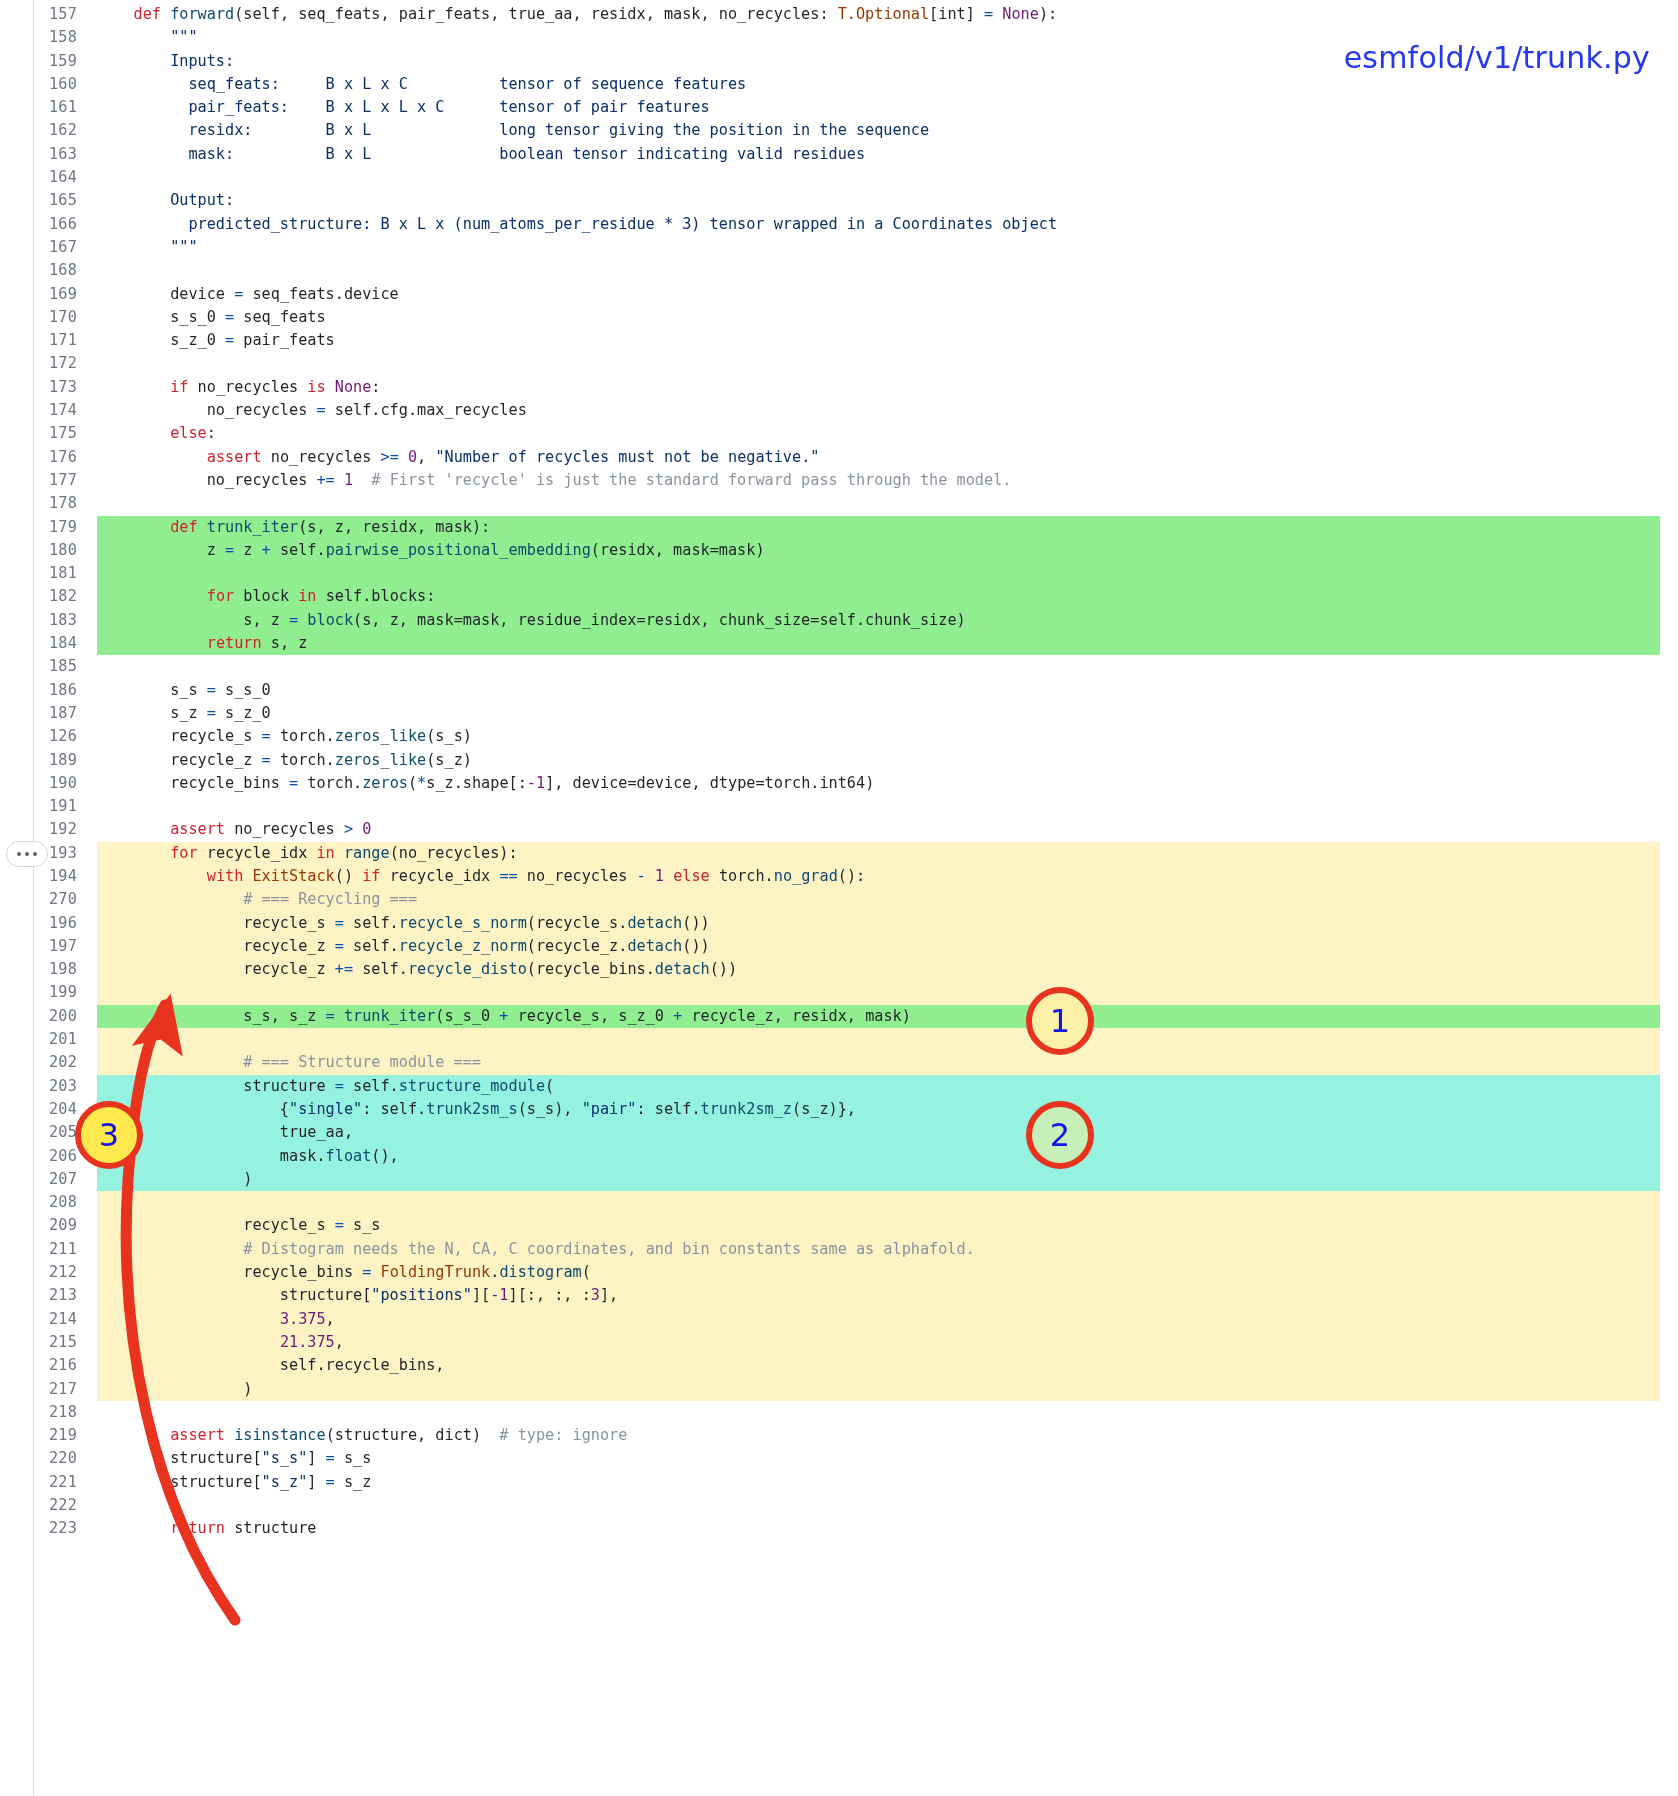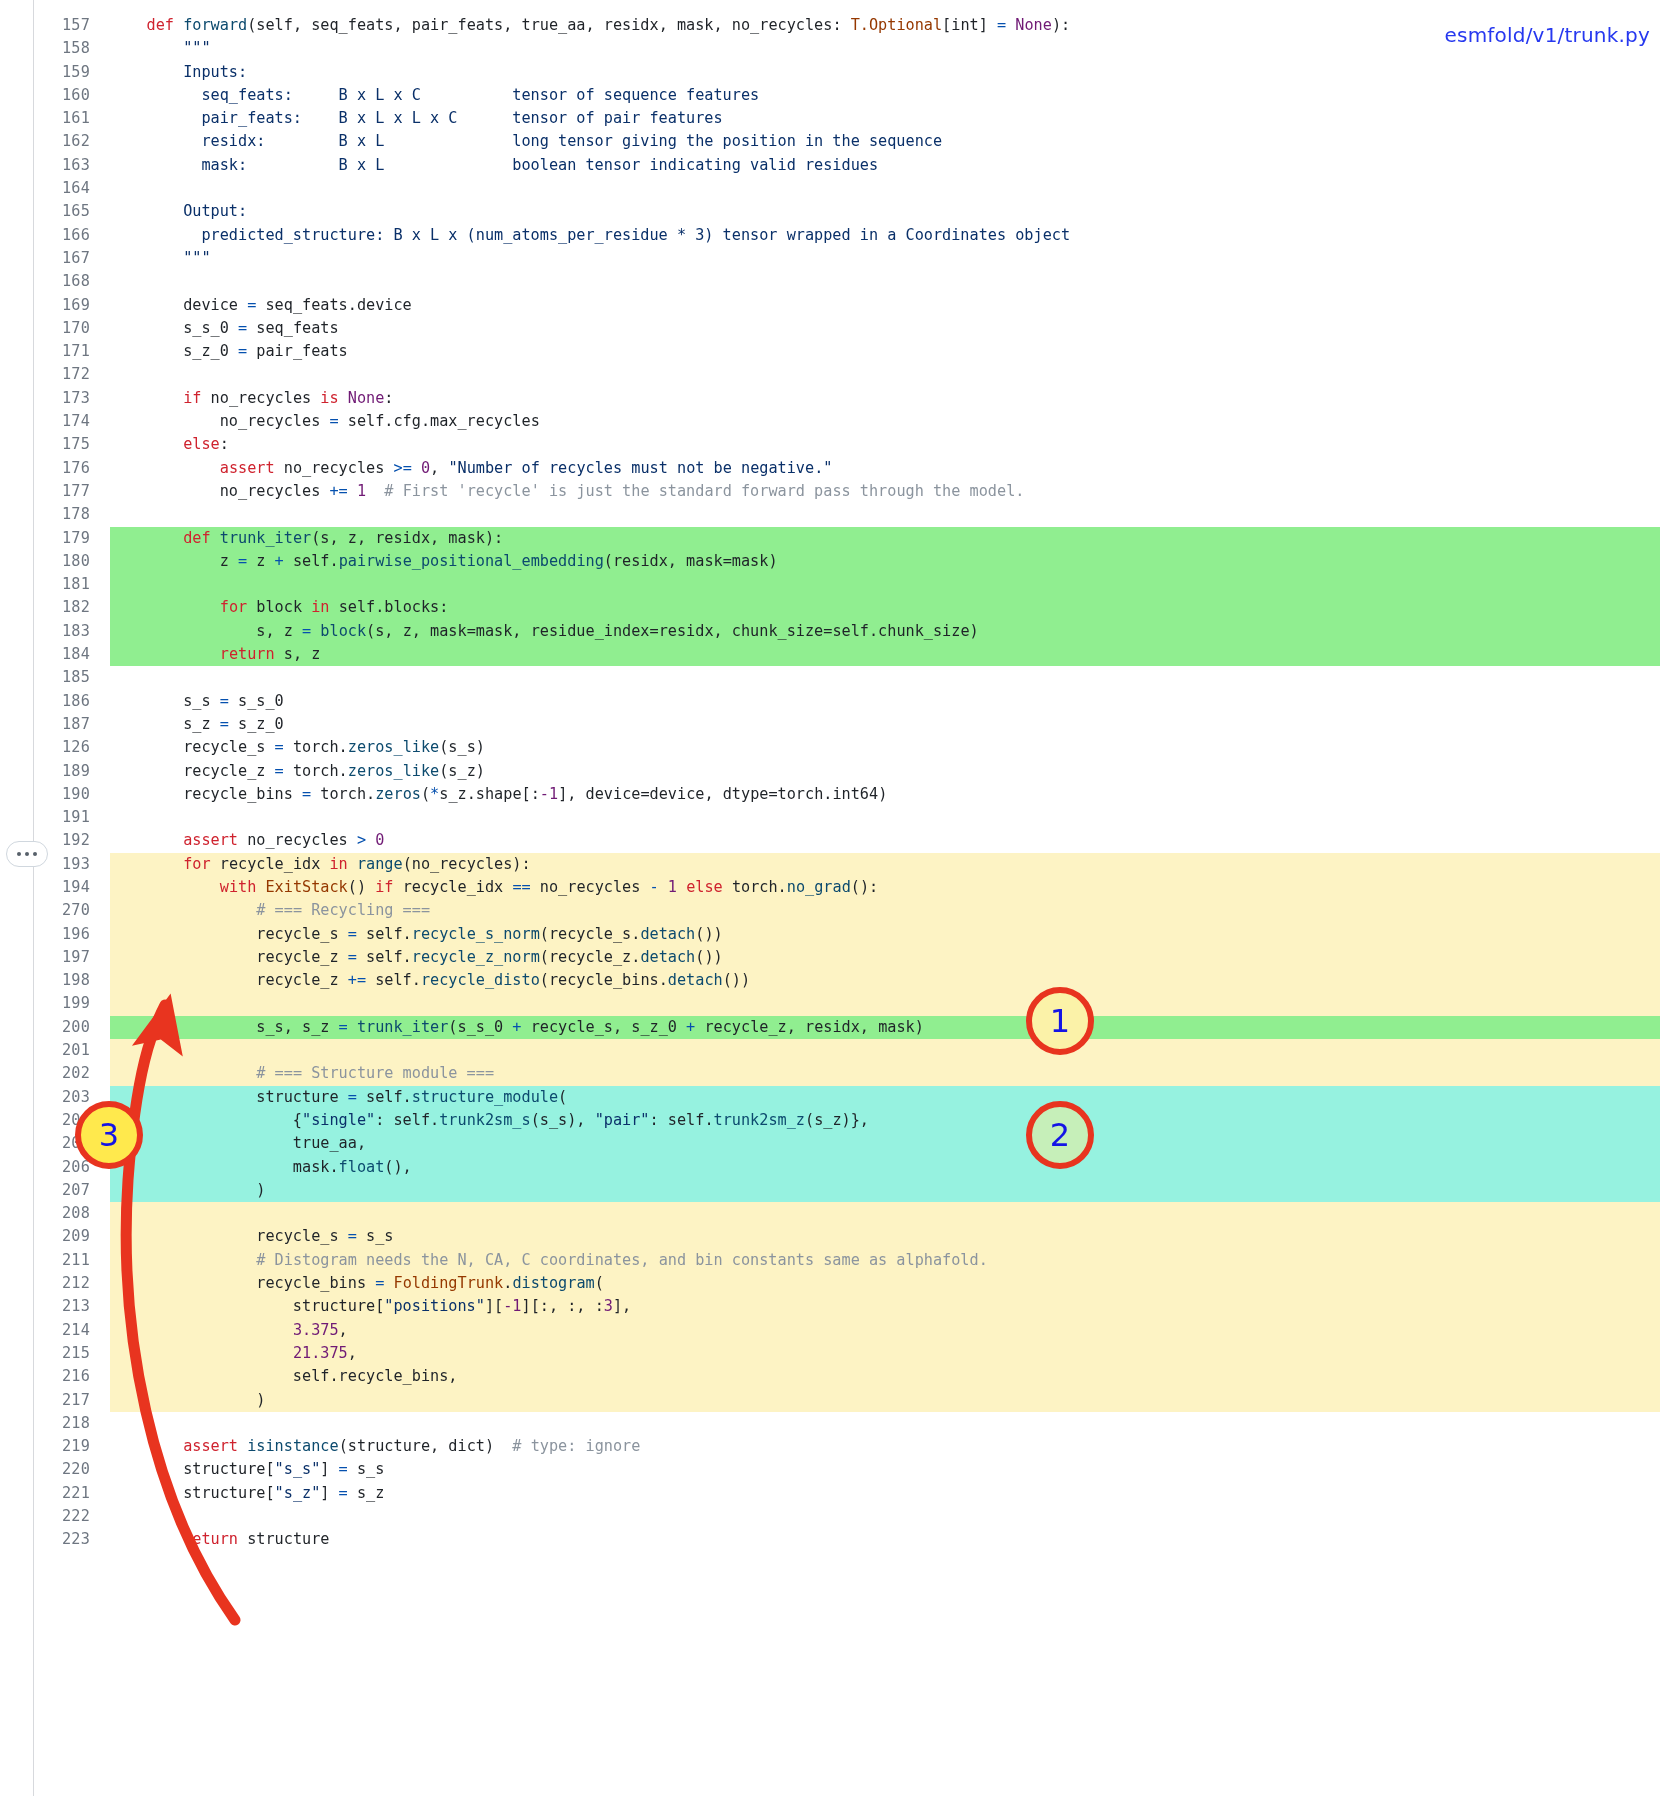--- a/index.html
+++ b/index.html
@@ -25,22 +25,22 @@
   #editor-edge {
     position: absolute;
     left: 33px; top: 0; bottom: 0;
     width: 1px;
     background: #d7d9dd;
   }
 
   
   #code-lines {
     position: absolute;
-    left: 15px; top: 0; right: 0;
-    padding-top: 14px;
+    left: 2px; top: 0; right: 0;
+    padding-top: 3px;
   }
   .code-line {
     position: relative;
     height: 23.3px;
     line-height: 23.3px;
     white-space: pre;
     font-size: 15.2px;
   }
   .ln {
     position: absolute;
@@ -92,23 +92,23 @@
   }
   #expand-chip i {
     width: 4px; height: 4px; border-radius: 50%;
     background: #57606a; display: block;
   }
 
   
   #file-title {
     position: absolute;
     right: 28px;
-    top: 23px;
+    top: 40px;
     font-family: "DejaVu Sans", "Liberation Sans", sans-serif;
-    font-size: 20px;
+    font-size: 30px;
     color: #2638ef;
     letter-spacing: .2px;
     z-index: 7;
     white-space: nowrap;
   }
 
   
   #annotations {
     position: absolute;
     inset: 0;

